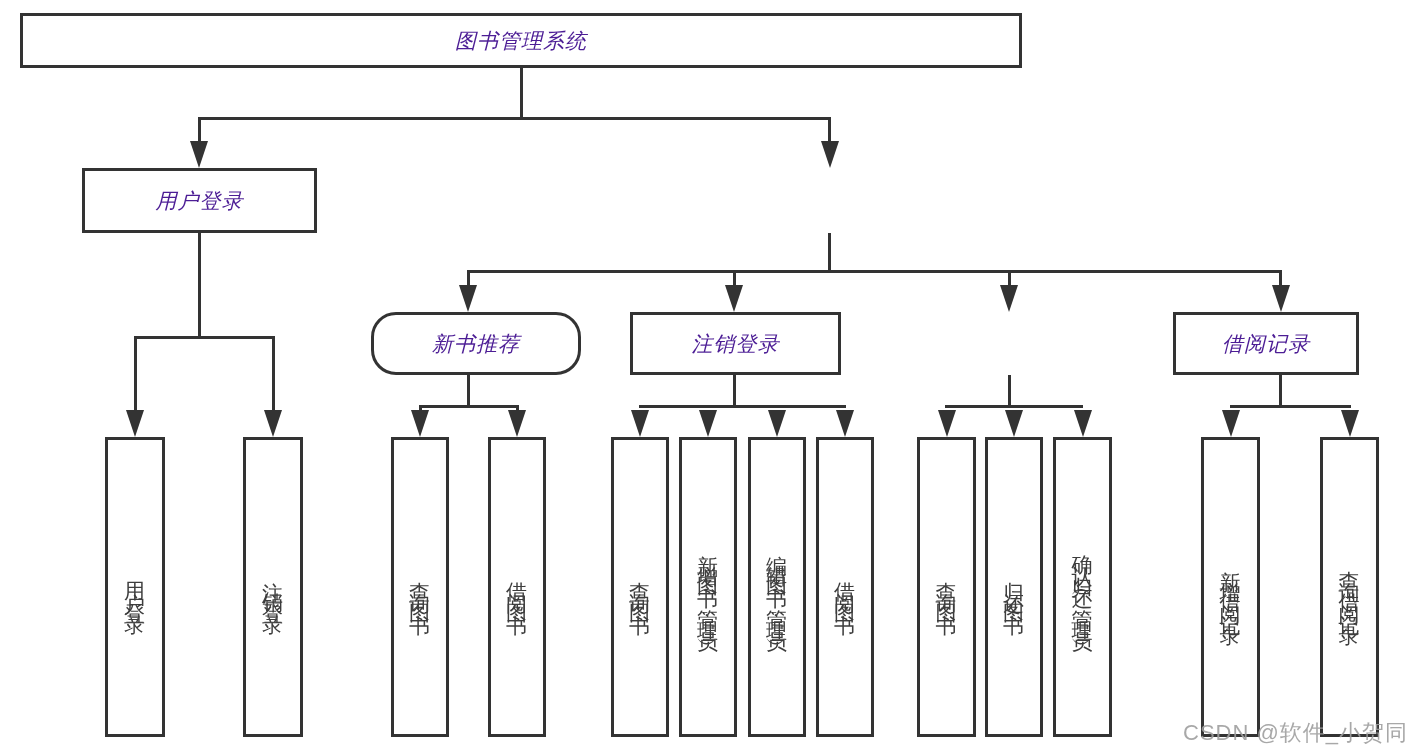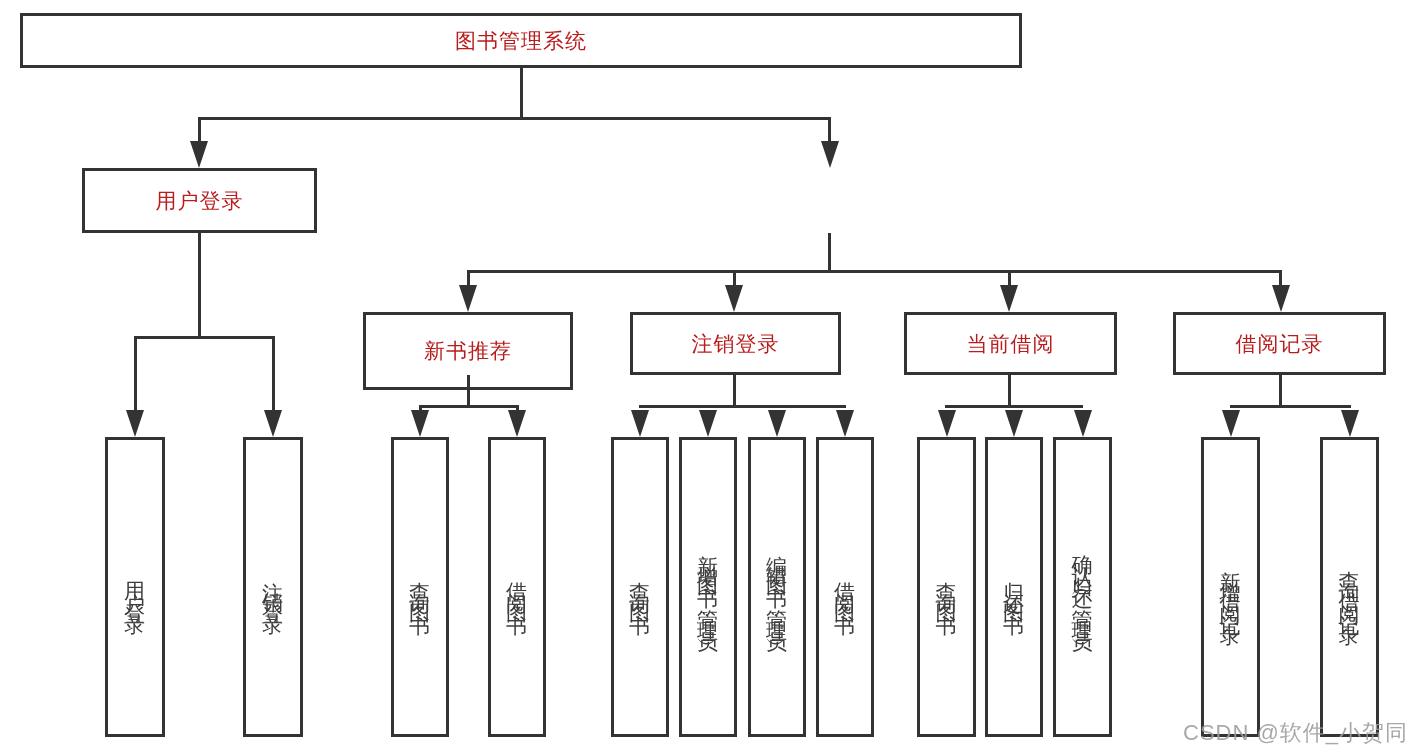--- a/index.html
+++ b/index.html
@@ -13,26 +13,27 @@
     width: 1405px;
     height: 747px;
     background: #ffffff;
     overflow: hidden;
   }
   .box {
     position: absolute;
     box-sizing: border-box;
     border: 3px solid #333333;
     background: #ffffff;
-    color: #b91c1c;
+    color: #4c1d95;
     display: flex;
     align-items: center;
     justify-content: center;
     font-size: 21px;
     letter-spacing: 1px;
+    font-style: italic;
   }
   .vbox {
     position: absolute;
     box-sizing: border-box;
     border: 3px solid #333333;
     background: #ffffff;
     color: #3d3d3d;
     display: flex;
     align-items: center;
     justify-content: center;
@@ -103,30 +104,27 @@
   <div class="hline" style="left:466.5px; top:270px; width:815px;"></div>
   <div class="vline" style="left:466.5px; top:270px; height:20px;"></div>
   <div class="arr" style="left:459px; top:285px;"></div>
   <div class="vline" style="left:732.5px; top:270px; height:20px;"></div>
   <div class="arr" style="left:725px; top:285px;"></div>
   <div class="vline" style="left:1007.5px; top:270px; height:20px;"></div>
   <div class="arr" style="left:1000px; top:285px;"></div>
   <div class="vline" style="left:1279px; top:270px; height:20px;"></div>
   <div class="arr" style="left:1271.5px; top:285px;"></div>
 
-  <div class="box" style="left:363px; top:312px; width:210px; height:78px;">
+  <div class="box" style="left:371px; top:312px; width:210px; height:63px;border-radius:25px;">
     <span>新书推荐</span>
   </div>
   <div class="box" style="left:630px; top:312px; width:211px; height:63px;">
     <span>注销登录</span>
   </div>
-  <div class="box" style="left:904px; top:312px; width:213px; height:63px;">
-    <span>当前借阅</span>
-  </div>
-  <div class="box" style="left:1173px; top:312px; width:213px; height:63px;">
+  <div class="box" style="left:1173px; top:312px; width:186px; height:63px;">
     <span>借阅记录</span>
   </div>
 
   <div class="vline" style="left:466.5px; top:375px; height:33px;"></div>
   <div class="hline" style="left:418.5px; top:405px; width:100px;"></div>
   <div class="vline" style="left:418.5px; top:405px; height:12px;"></div>
   <div class="arr" style="left:411px; top:410px;"></div>
   <div class="vline" style="left:515.5px; top:405px; height:12px;"></div>
   <div class="arr" style="left:508px; top:410px;"></div>
 

